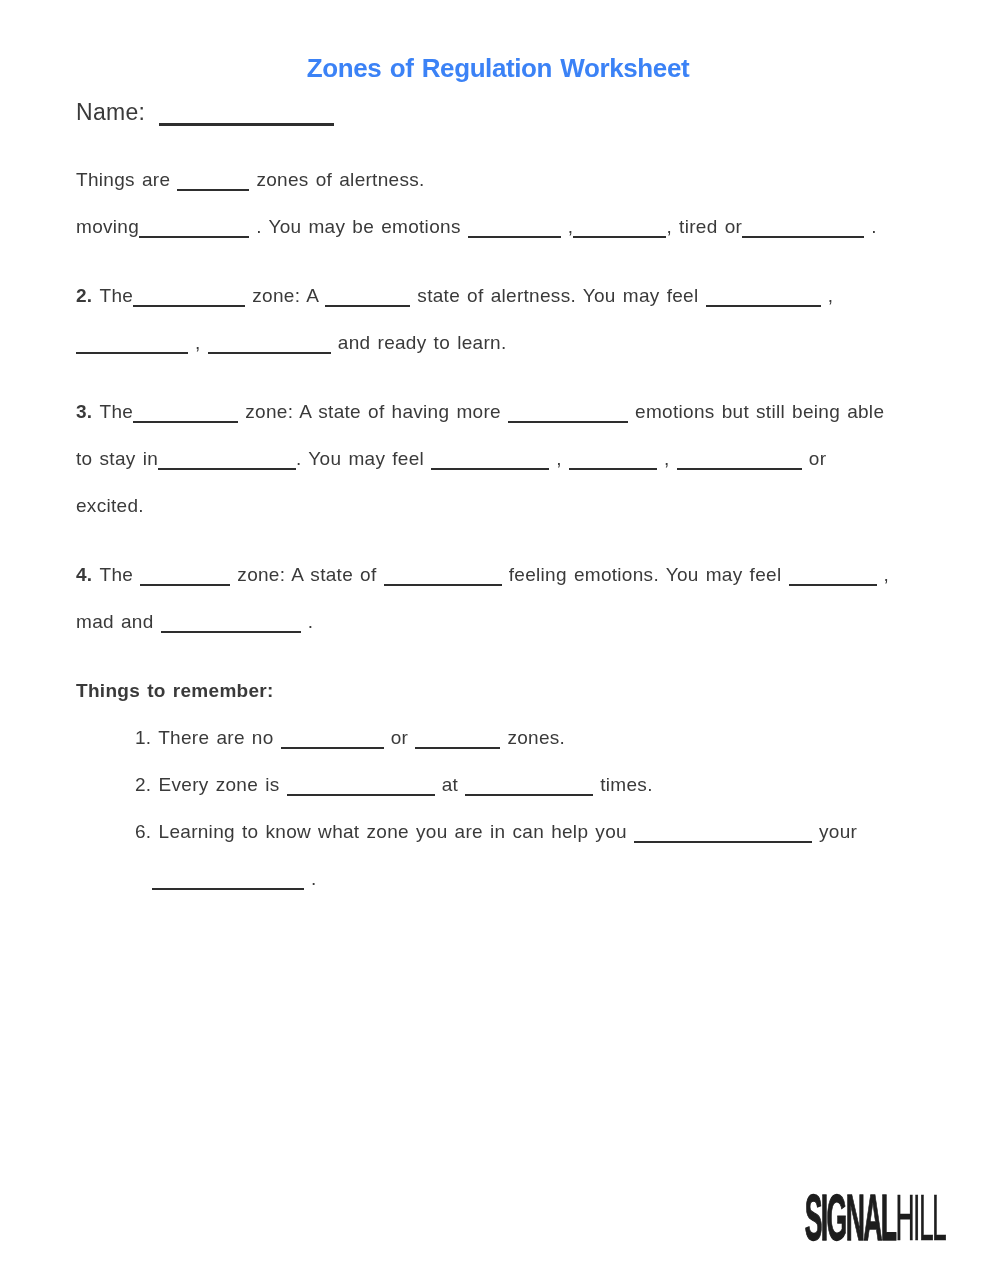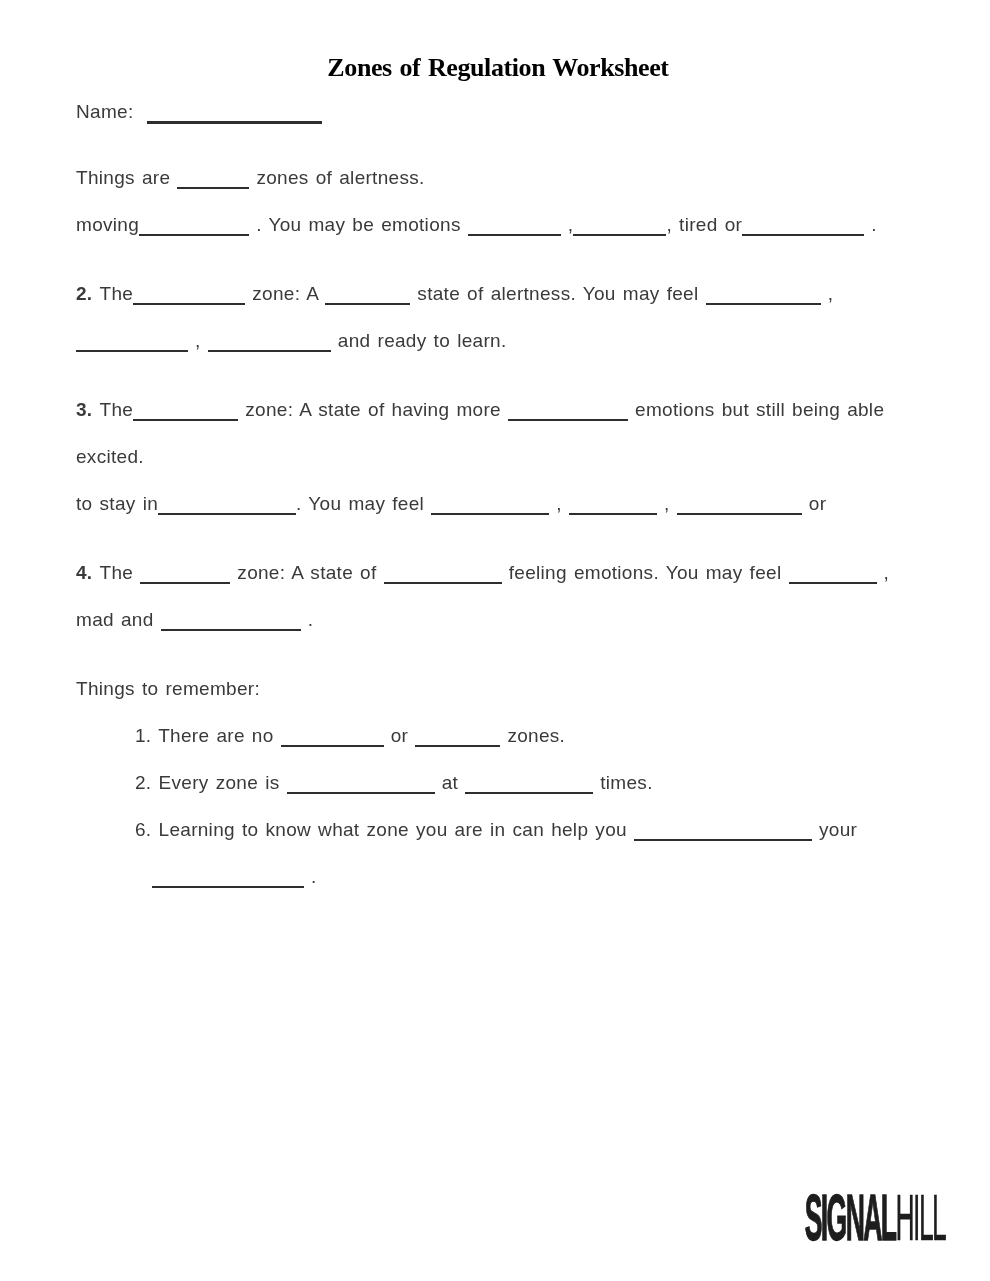--- a/index.html
+++ b/index.html
@@ -12,31 +12,31 @@
     box-sizing: border-box;
     padding: 50px 70px 0 76px;
     font-family: "Liberation Sans", sans-serif;
     font-size: 19px;
     color: #3a3a3a;
     letter-spacing: 0.3px;
     word-spacing: 1.5px;
     overflow: hidden;
   }
   .title {
-    font-family: Liberation Serif, serif;
+    font-family: Liberation Sans, sans-serif;
     font-weight: 700;
     font-size: 26px;
     letter-spacing: -0.4px;
-    color: #000000;
+    color: #3b82f6;
     text-align: center;
     margin: 0 0 12px 0;
     line-height: 36px;
   }
   .name-row { line-height: 28px; margin-bottom: 28px; }
-  .name-label { font-size: 19px; margin-top: 8px; }
+  .name-label { font-size: 23px; margin-top: 8px; }
   .name-line {
     display: inline-block;
     width: 175px;
     border-bottom: 3px solid #2e2e2e;
     height: 1px;
     margin-left: 14px;
     position: relative;
     top: 6px;
   }
   .line { line-height: 47px; white-space: nowrap; }
@@ -45,21 +45,21 @@
   .bold { font-weight: 700; }
   .blank {
     display: inline-block;
     border-bottom: 2px solid #2e2e2e;
     height: 1px;
     position: relative;
     top: 5px;
   }
   .spacer { display: inline-block; height: 1px; }
   .reminders { margin-top: 22px; }
-  .reminders-heading { font-weight: 400; line-height: 47px; margin: 0; font-size: 19px; }
+  .reminders-heading { font-weight: 700; line-height: 47px; margin: 0; font-size: 19px; }
   .reminder-items { padding-left: 59px; }
   .logo {
     position: absolute;
     right: 45px;
     bottom: 26px;
     font-family: "Liberation Sans", sans-serif;
     font-size: 34px;
     letter-spacing: -2px;
     color: #1d1d1d;
     transform: scale(0.78, 1.9);
@@ -87,22 +87,22 @@
   <div id="paras">
       <div class="para">
         <div class="line"><span class="text">moving</span><span class="blank" style="width: 110px;"></span><span class="text"> . You may be emotions </span><span class="blank" style="width: 93px;"></span><span class="text"> ,</span><span class="blank" style="width: 93px;"></span><span class="text">, tired or</span><span class="blank" style="width: 122px;"></span><span class="text"> .</span></div>
       </div>
       <div class="para">
         <div class="line"><span class="bold">2. </span><span class="text">The</span><span class="blank" style="width: 112px;"></span><span class="text"> zone: A </span><span class="blank" style="width: 85px;"></span><span class="text"> state of alertness. You may feel </span><span class="blank" style="width: 115px;"></span><span class="text"> ,</span></div>
         <div class="line"><span class="blank" style="width: 112px;"></span><span class="text"> , </span><span class="blank" style="width: 123px;"></span><span class="text"> and ready to learn.</span></div>
       </div>
       <div class="para">
         <div class="line"><span class="bold">3. </span><span class="text">The</span><span class="blank" style="width: 105px;"></span><span class="text"> zone: A state of having more </span><span class="blank" style="width: 120px;"></span><span class="text"> emotions but still being able</span></div>
+        <div class="line"><span class="text">to stay in</span><span class="blank" style="width: 138px;"></span><span class="text">. You may feel </span><span class="blank" style="width: 118px;"></span><span class="text"> , </span><span class="blank" style="width: 88px;"></span><span class="text"> , </span><span class="blank" style="width: 125px;"></span><span class="text"> or</span></div>
         <div class="line"><span class="text">excited.</span></div>
-        <div class="line"><span class="text">to stay in</span><span class="blank" style="width: 138px;"></span><span class="text">. You may feel </span><span class="blank" style="width: 118px;"></span><span class="text"> , </span><span class="blank" style="width: 88px;"></span><span class="text"> , </span><span class="blank" style="width: 125px;"></span><span class="text"> or</span></div>
       </div>
       <div class="para">
         <div class="line"><span class="bold">4. </span><span class="text">The </span><span class="blank" style="width: 90px;"></span><span class="text"> zone: A state of </span><span class="blank" style="width: 118px;"></span><span class="text"> feeling emotions. You may feel </span><span class="blank" style="width: 88px;"></span><span class="text"> ,</span></div>
         <div class="line"><span class="text">mad and </span><span class="blank" style="width: 140px;"></span><span class="text"> .</span></div>
       </div>
     </div>
 
   <div class="reminders">
     <div class="reminders-heading">Things to remember:</div>
     <div class="reminder-items" id="reminder-items">

